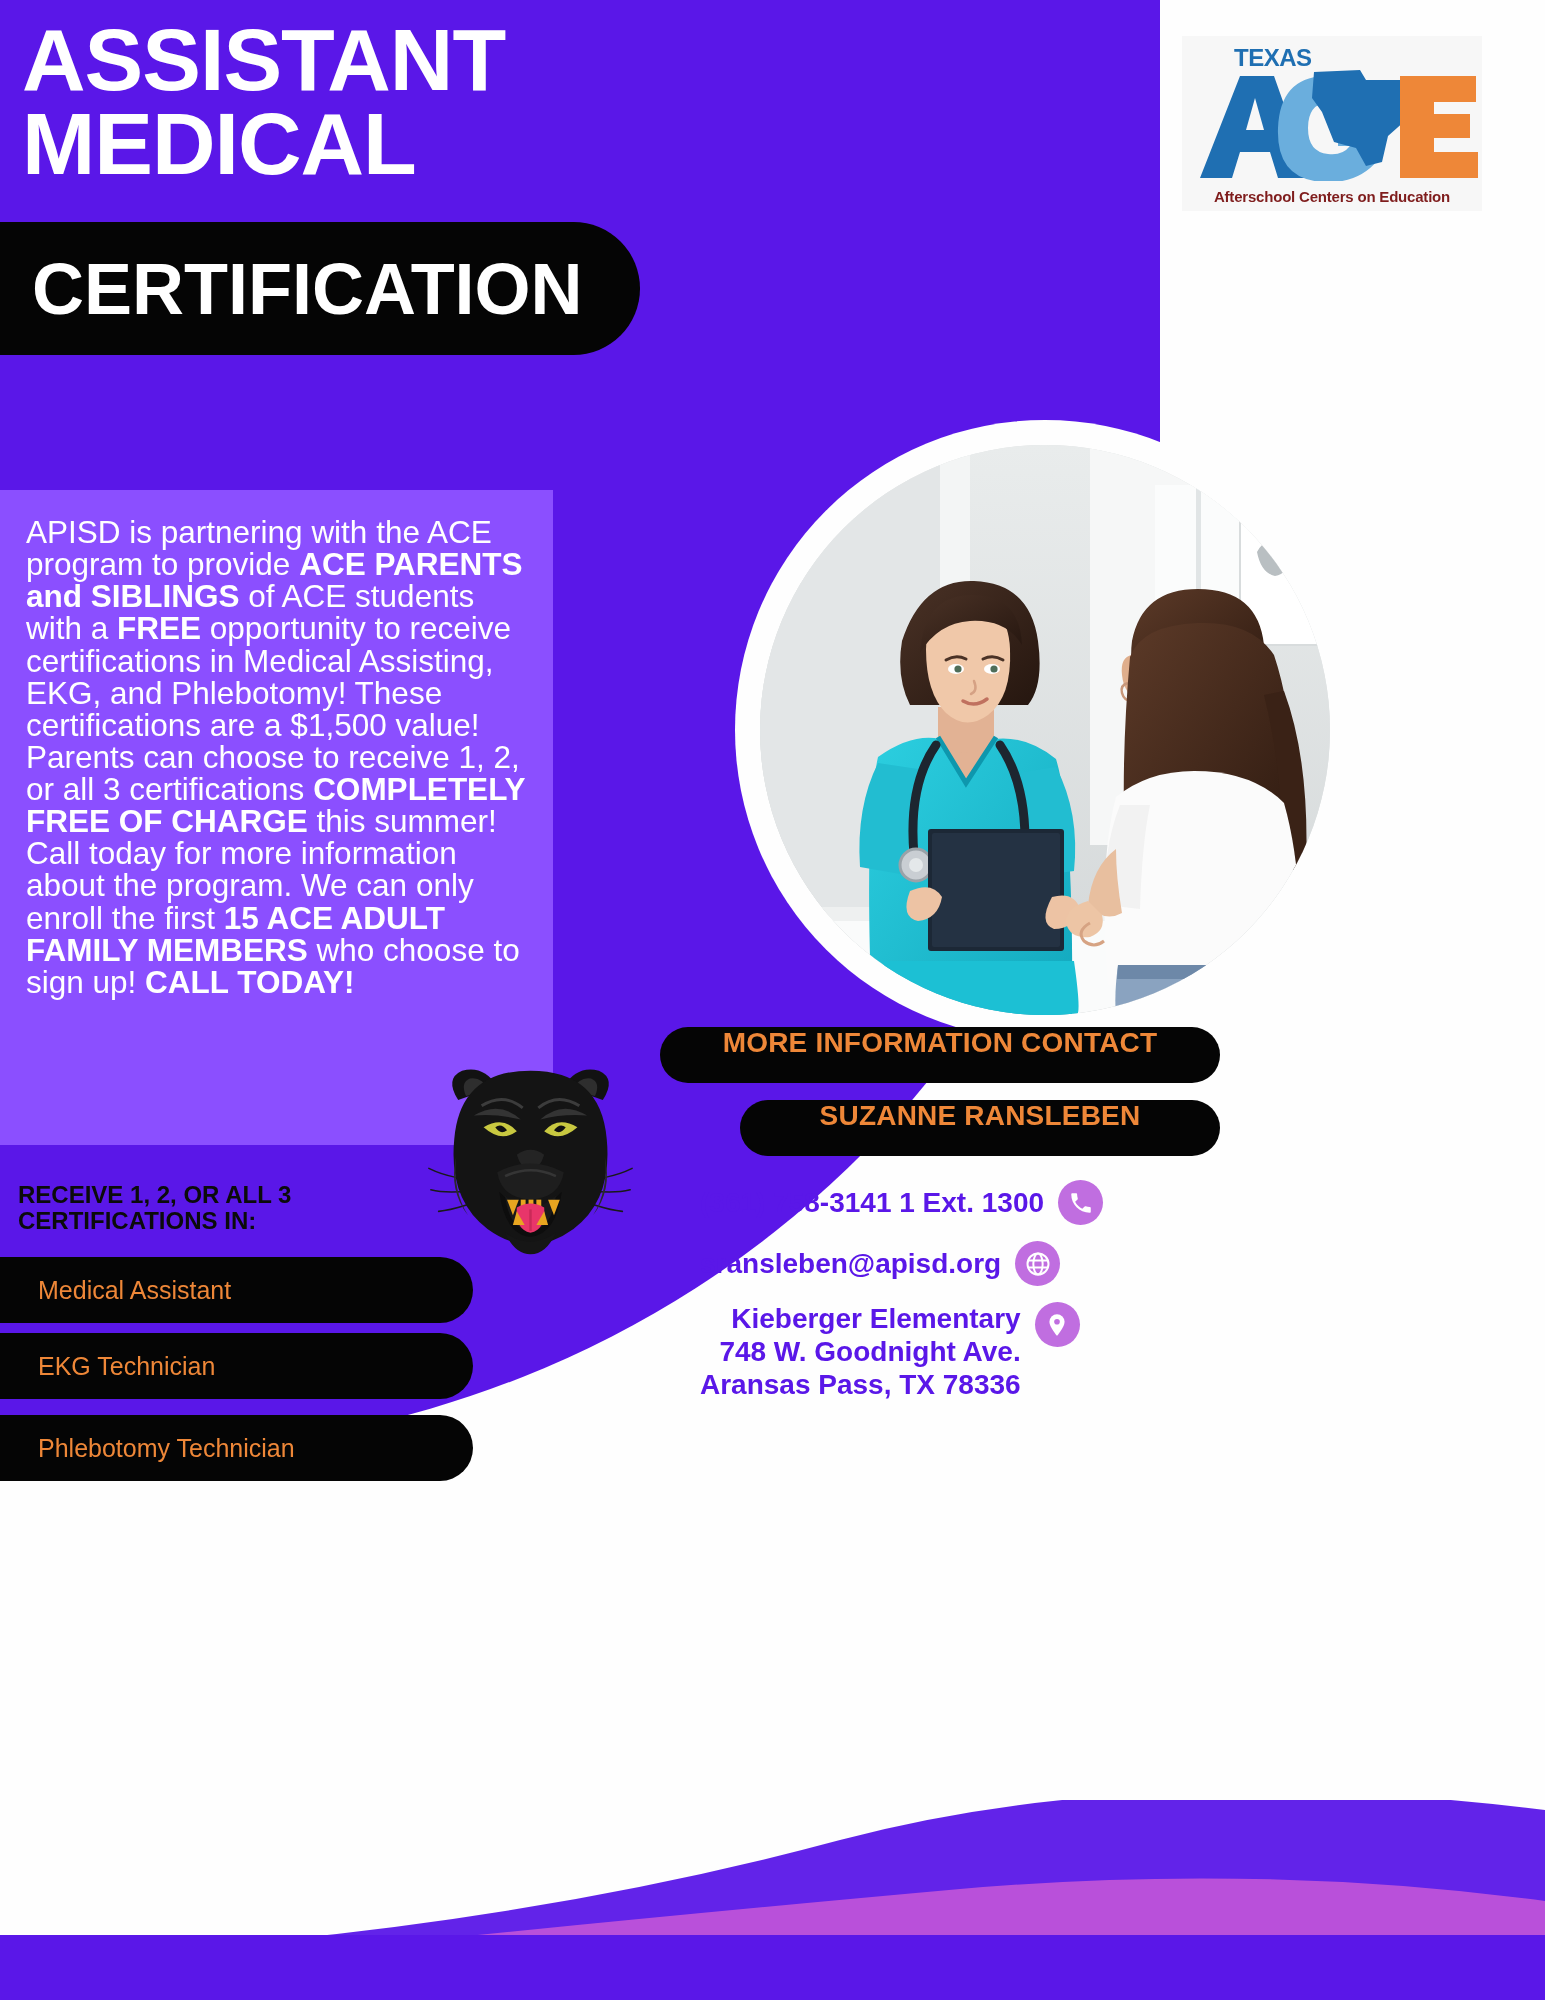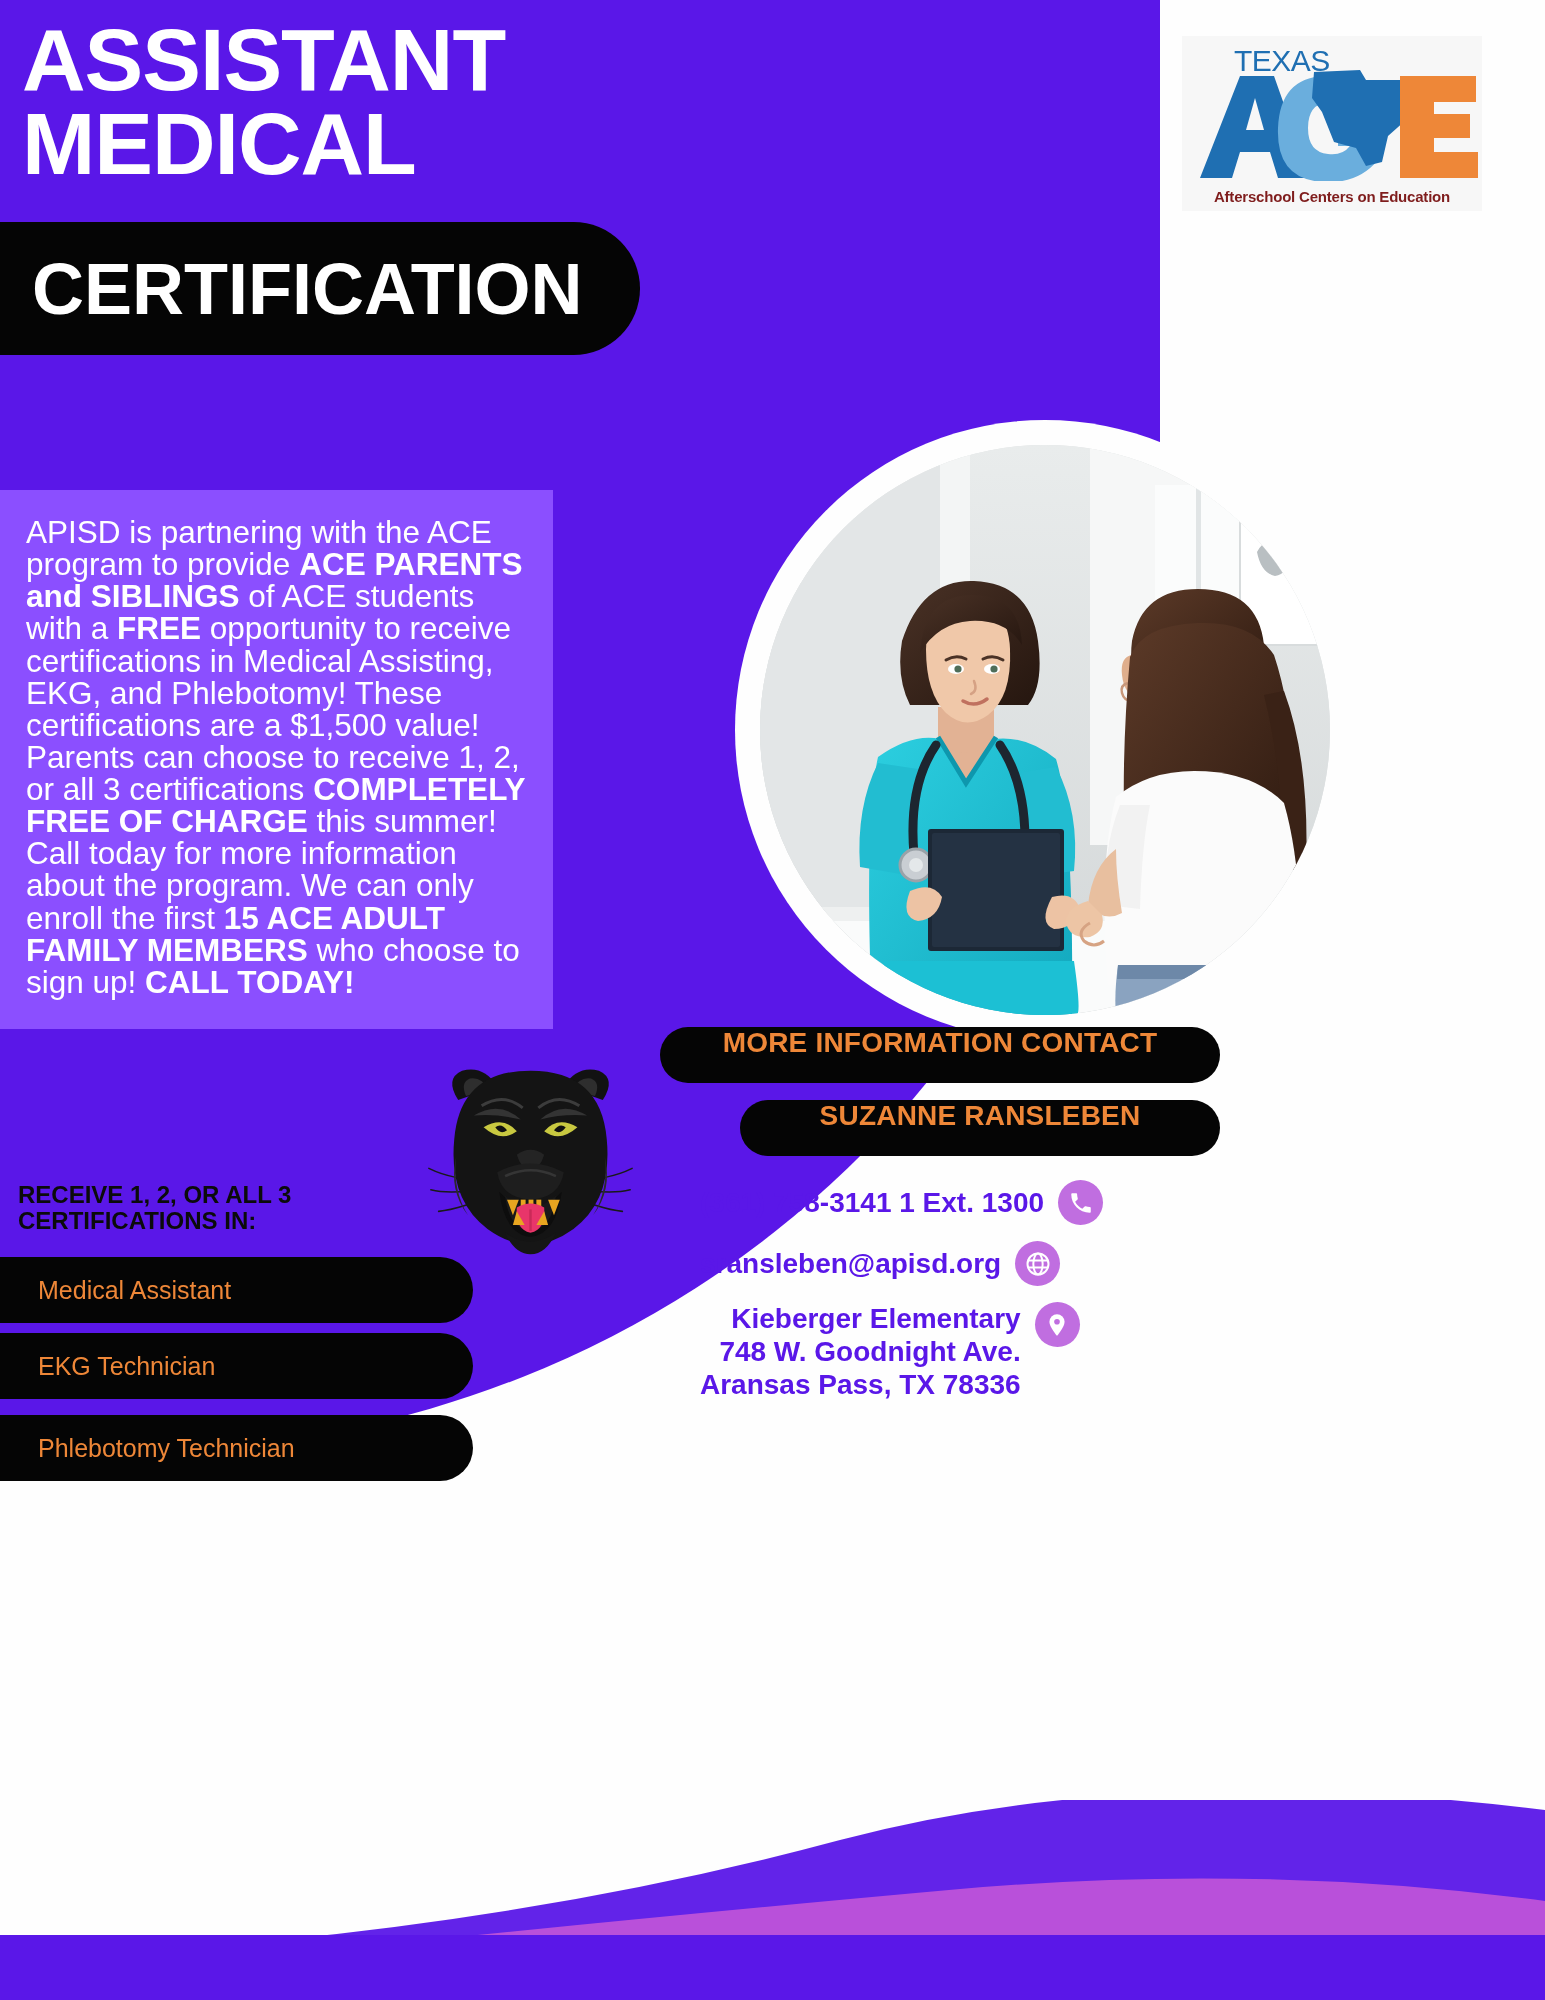--- a/index.html
+++ b/index.html
@@ -43,21 +43,21 @@
     border-radius:50%;
     overflow:hidden;
     z-index:4;
     background:#dfe2e3;
   }
   .photo-circle .scene { position:absolute; inset:0; }
 
   
   .text-panel {
     position:absolute; left:0; top:490px;
-    width:553px; height:539px;
+    width:553px; height:655px;
     background:#8B4FFF;
     z-index:5;
     padding:26px 26px 10px 26px;
   }
 
   
   .title-wrap { position:absolute; left:22px; top:18px; z-index:6; }
   .title-line {
     font-weight:bold;
     font-size:88px;
@@ -81,21 +81,21 @@
   
   .ace-logo {
     position:absolute; left:1182px; top:36px;
     width:300px; height:175px;
     background:#f7f7f7;
     z-index:6;
     text-align:center;
   }
   .ace-texas {
     position:absolute; left:52px; top:8px;
-    font-size:30px; font-weight:normal; color:#1F6FB2;
+    font-size:24px; font-weight:bold; color:#1F6FB2;
     letter-spacing:-0.5px;
   }
   .ace-letters {
     position:absolute; left:0; top:30px; width:300px; height:115px;
   }
   .ace-tag {
     position:absolute; bottom:6px; width:100%;
     font-size:15px; font-weight:bold; color:#7f1d1d;
     letter-spacing:-0.2px;
     text-align:center;

